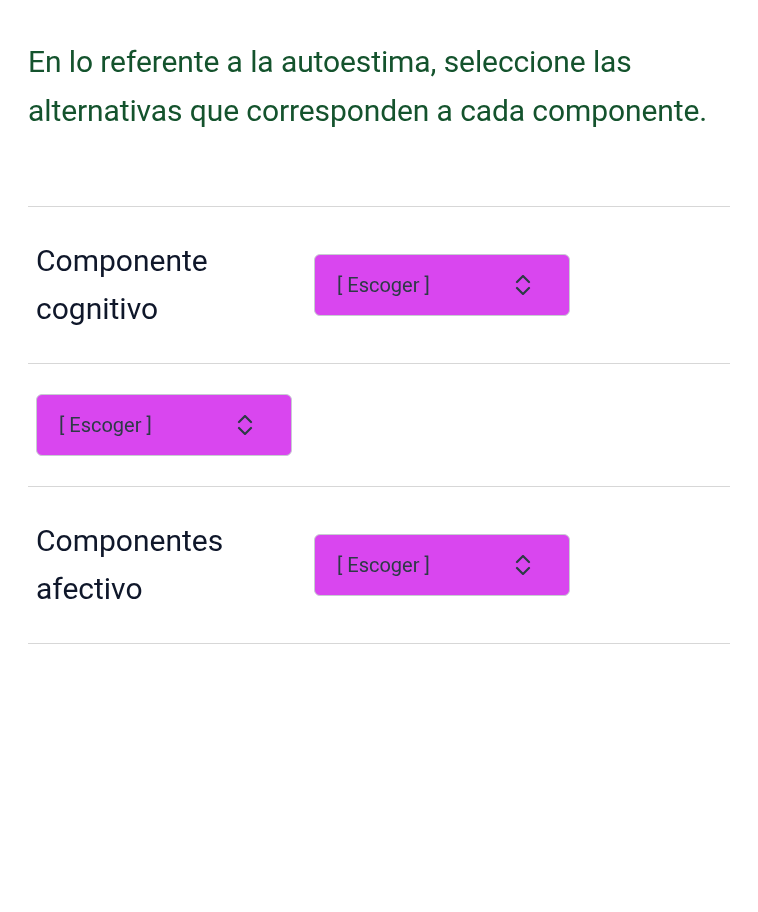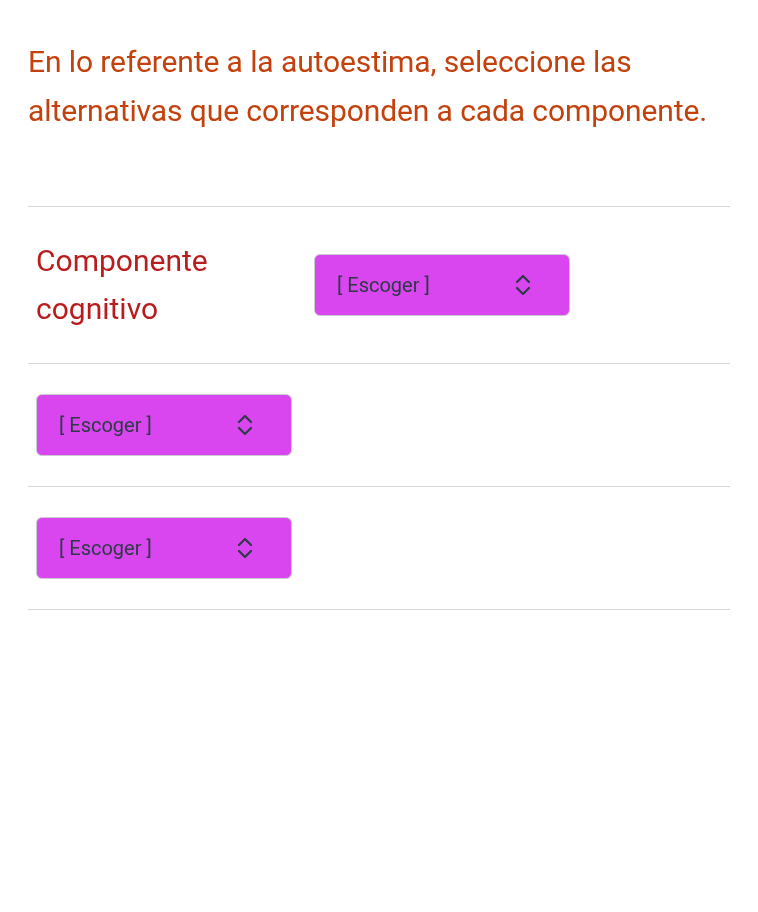--- a/index.html
+++ b/index.html
@@ -13,41 +13,41 @@
       width: 758px;
       height: 912px;
       padding: 0;
     }
     .container {
       padding: 38px 28px 0 28px;
     }
     .question-text {
       font-size: 30px;
       line-height: 1.63;
-      color: #c2410c;
+      color: #14532d;
       font-weight: 400;
       margin-bottom: 70px;
       letter-spacing: -0.1px;
     }
     .divider {
       border: none;
       border-top: 1px solid #d7d7d7;
       margin: 0;
     }
     .row {
       display: flex;
       align-items: center;
       padding: 30px 8px 30px 8px;
       border-bottom: 1px solid #d7d7d7;
     }
     .row-label {
       flex: 0 0 278px;
       font-size: 30px;
       line-height: 1.6;
-      color: #b91c1c;
+      color: #0f172a;
       font-weight: 400;
       padding-right: 20px;
     }
     .select-wrapper {
       position: relative;
       display: inline-block;
     }
     .select-box {
       display: flex;
       align-items: center;
@@ -114,20 +114,21 @@
             </svg>
           <svg width="18" height="9" viewBox="0 0 18 9">
               <path d="M3 2 L9 8 L15 2" stroke="#2d3b45" stroke-width="2.2" fill="none" stroke-linecap="round" stroke-linejoin="round"></path>
             </svg>
         </span>
       </div>
     </div>
   </div>
 
   <div class="row">
+    <div class="row-label">Componentes afectivo</div>
     <div class="select-wrapper">
       <div class="select-box">
         <span class="select-text">[ Escoger ]</span>
         <span class="chevron-icon">
           <svg width="18" height="9" viewBox="0 0 18 9">
               <path d="M3 7 L9 1 L15 7" stroke="#2d3b45" stroke-width="2.2" fill="none" stroke-linecap="round" stroke-linejoin="round"></path>
             </svg>
           <svg width="18" height="9" viewBox="0 0 18 9">
               <path d="M3 2 L9 8 L15 2" stroke="#2d3b45" stroke-width="2.2" fill="none" stroke-linecap="round" stroke-linejoin="round"></path>
             </svg>

